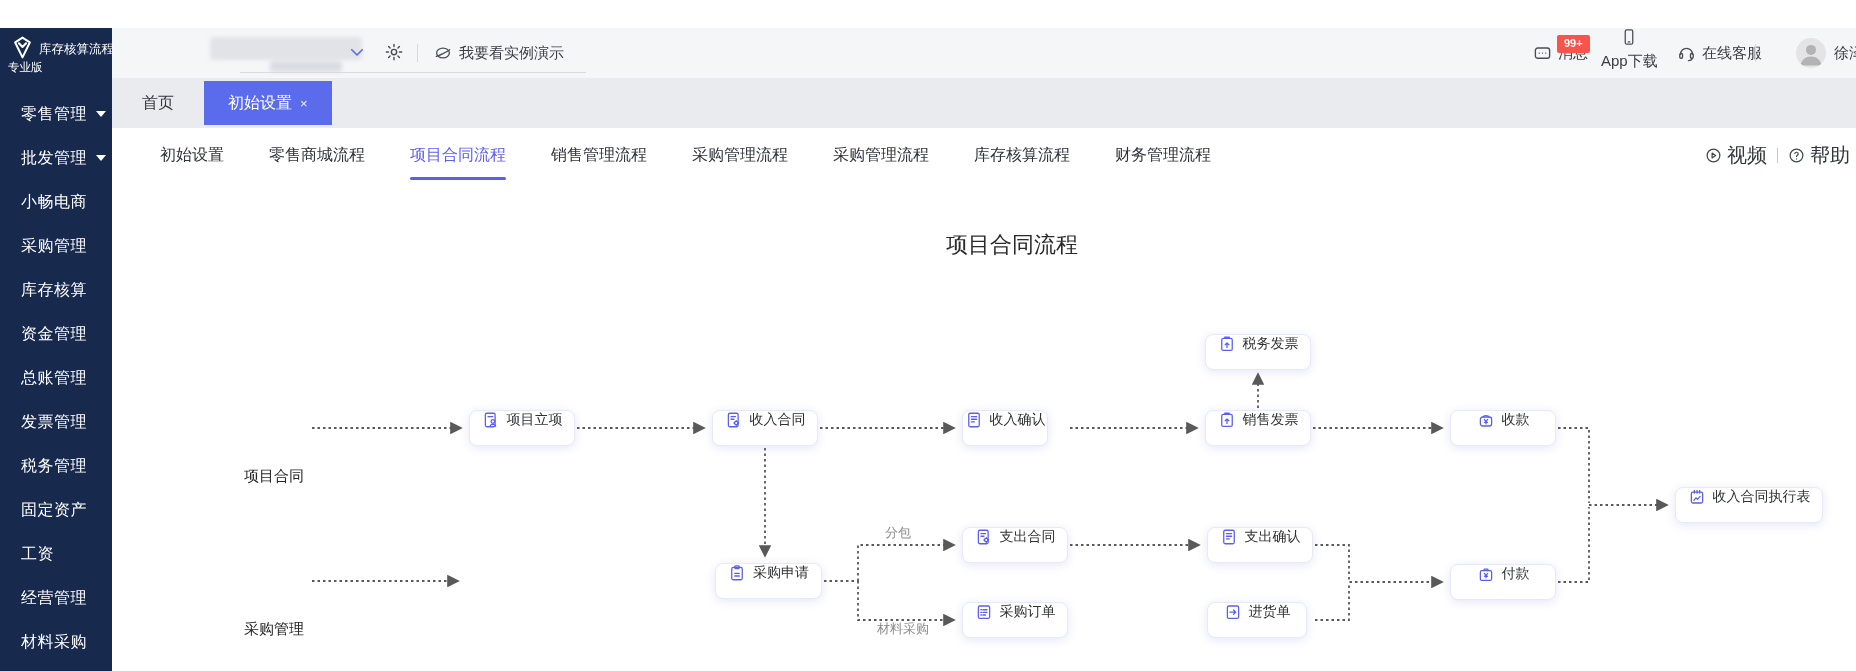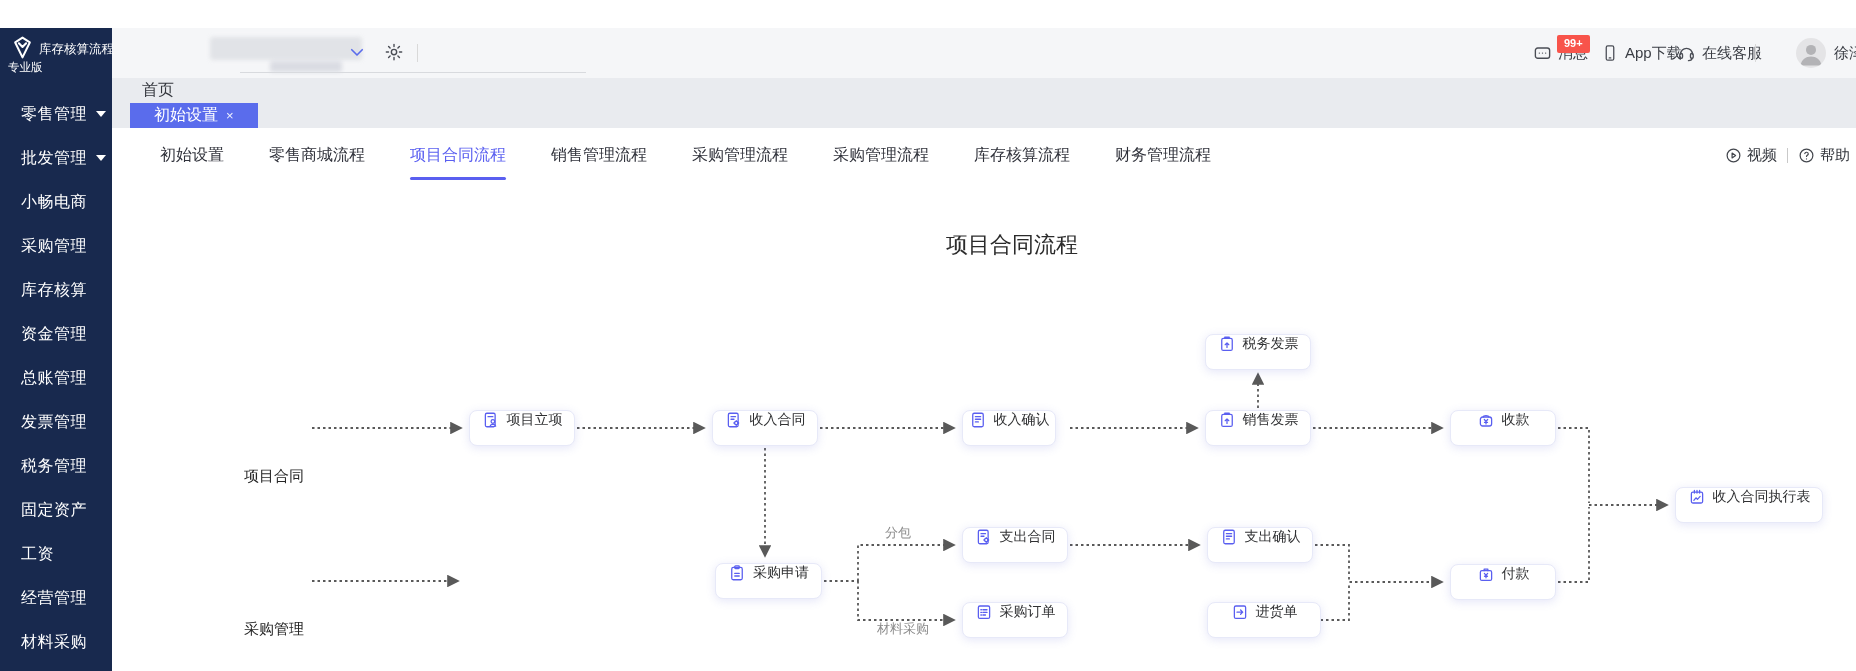--- a/index.html
+++ b/index.html
@@ -22,47 +22,47 @@
   .redact-b { position:absolute; left:158px; top:33px; width:72px; height:11px; background:#c9ccd6; opacity:.6; filter:blur(2px); border-radius:2px; }
   .org-underline { position:absolute; left:128px; top:44px; width:346px; height:1px; background:#d8dade; }
   .hdr-chevron { position:absolute; left:236px; top:15px; width:18px; height:18px; cursor:pointer; }
   .hdr-gear { position:absolute; left:272px; top:14px; width:20px; height:20px; cursor:pointer; }
   .hdr-div1 { position:absolute; left:305px; top:16px; width:1px; height:18px; background:#d9d9d9; }
   .demo-link { position:absolute; left:322px; top:0; height:50px; display:flex; align-items:center; gap:7px; font-size:15px; color:#3a3d44; cursor:pointer; }
   .demo-link svg { width:18px; height:18px; }
 
   .hdr-right-item { position:absolute; top:0; height:50px; display:flex; align-items:center; gap:6px; font-size:15px; color:#3a3d44; cursor:pointer; }
   .hri-msg { left:1421px; }
-  .hri-app { left:1489px; }
+  .hri-app { left:1489px;flex-direction:column; }
   .hri-svc { left:1565px; }
   .hdr-div2 { position:absolute; left:1643px; top:16px; width:1px; height:18px; background:#d9d9d9; }
   .hdr-avatar { position:absolute; left:1684px; top:10px; width:30px; height:30px; border-radius:50%; background:#e4e4e6; overflow:hidden; cursor:pointer; }
   .hdr-user { position:absolute; left:1722px; top:0; height:50px; display:flex; align-items:center; font-size:15px; color:#3a3d44; white-space:nowrap; cursor:pointer; }
   .msg-badge { position:absolute; top:7px; left:24px; background:#f8544b; color:#fff; font-size:11px; font-weight:bold; line-height:1; padding:3px 7px 4px; border-radius:2px; white-space:nowrap; }
   .hdr-right-item svg, .hdr-avatar svg { display:block; }
 
   
   .sidebar { position:absolute; left:0; top:78px; width:112px; height:593px; background:#18294e; padding-top:14px; z-index:4; }
   .side-item { height:44px; display:flex; align-items:center; padding-left:21px; color:#ffffff; font-size:16px; letter-spacing:.5px; cursor:pointer; white-space:nowrap; }
   .caret { width:0; height:0; border-left:5px solid transparent; border-right:5px solid transparent; border-top:6px solid #ffffff; margin-left:9px; }
 
   
-  .tabstrip { position:absolute; left:112px; top:78px; width:1744px; height:50px; background:#e9ebef; display:flex; align-items:flex-start;flex-direction:column; }
+  .tabstrip { position:absolute; left:112px; top:78px; width:1744px; height:50px; background:#e9ebef; display:flex; align-items:center; }
   .tab { height:44px; display:flex; align-items:center; justify-content:center; gap:8px; font-size:16px; color:#33363d; padding:0 24px; cursor:pointer; }
   .tab.first { margin-left:18px; padding:0 12px; }
   .tab.active { background:#5a6cec; color:#fff; min-width:106px; margin-left:18px; }
   .tab-close { font-size:13px; line-height:1; opacity:.9; cursor:pointer; }
 
   
   .content { position:absolute; left:112px; top:128px; width:1744px; height:543px; background:#fff; }
   .nav-row { position:relative; display:flex; align-items:center; height:55px; padding-left:48px; gap:45px; }
   .nav-item { position:relative; height:100%; display:flex; align-items:center; font-size:16px; color:#30323b; cursor:pointer; white-space:nowrap; }
   .nav-item.active { color:#5a5ff0; }
   .nav-item.active::after { content:""; position:absolute; left:0; right:0; bottom:3px; height:3px; border-radius:2px; background:#5a5ff0; }
-  .nav-actions { margin-left:auto; margin-right:6px; display:flex; align-items:center; gap:7px; font-size:15px; color:#33363d;justify-content:center; }
+  .nav-actions { margin-left:auto; margin-right:6px; display:flex; align-items:center; gap:7px; font-size:20px; color:#33363d;justify-content:center; }
   .nav-actions svg { width:17px; height:17px; display:block; }
   .nav-act { display:flex; align-items:center; gap:5px; cursor:pointer; }
   .nav-div { width:1px; height:15px; background:#c9c9c9; margin:0 3px; }
 
   .flow-title { position:absolute; left:900px; top:102px; transform:translateX(-50%); font-size:22px; font-weight:500; color:#2b2b2b; white-space:nowrap; }
 
   .flow-canvas { position:absolute; left:0; top:0; width:1744px; height:543px; }
   .edges-svg { position:absolute; left:0; top:0; width:1744px; height:543px; }
 
   .flow-node { position:absolute; display:flex; align-items:flex-start; justify-content:center; gap:7px; background:#fff; border:1px solid #e7e9f8; border-radius:8px; box-shadow:0 2px 10px rgba(92,97,210,.16); font-size:14px; color:#303133; cursor:pointer; white-space:nowrap; }
@@ -93,20 +93,27 @@
     <div class="redact-b"></div>
     <div class="org-underline"></div>
     <svg class="hdr-chevron" viewBox="0 0 24 24" fill="none" stroke="#5a6cec" stroke-width="2.2" stroke-linecap="round" stroke-linejoin="round">
         <path d="M5 9l7 7 7-7"></path>
       </svg>
     <svg class="hdr-gear" viewBox="0 0 24 24" fill="none" stroke="#4a4d55" stroke-width="1.7" stroke-linecap="round" stroke-linejoin="round">
       <circle cx="12" cy="12" r="3.2"></circle>
       <path d="M12 2.8v2.6M12 18.6v2.6M2.8 12h2.6M18.6 12h2.6M5.5 5.5l1.8 1.8M16.7 16.7l1.8 1.8M18.5 5.5l-1.8 1.8M7.3 16.7l-1.8 1.8"></path>
     </svg>
     <div class="hdr-div1"></div>
+    <div class="demo-link">
+      <svg viewBox="0 0 24 24" fill="none" stroke="#4a4d55" stroke-width="1.7" stroke-linecap="round" stroke-linejoin="round">
+        <ellipse cx="12" cy="12" rx="8.5" ry="6.5"></ellipse>
+        <path d="M3 16.5c2-.3 16-6.5 18-9"></path>
+      </svg>
+      <span>我要看实例演示</span>
+    </div>
 
     <div class="hdr-right-item hri-msg" style="position:absolute;">
       <svg width="19" height="19" viewBox="0 0 24 24" fill="none" stroke="#4a4d55" stroke-width="1.7" stroke-linecap="round" stroke-linejoin="round">
         <rect x="3" y="5" width="18" height="13" rx="3"></rect>
         <path d="M8 11.5h.01M12 11.5h.01M16 11.5h.01"></path>
       </svg>
       <span>消息</span>
       <span class="msg-badge">99+</span>
     </div>
     <div class="hdr-right-item hri-app">
@@ -264,21 +271,21 @@
             <span style="display: flex;">
               <svg viewBox="0 0 24 24" fill="none" stroke="#5a5ff0" stroke-width="1.7" stroke-linecap="round" stroke-linejoin="round">
                 <rect x="4.5" y="3" width="13" height="18" rx="2"></rect>
                 <path d="M8 7.5h6M8 11h4"></path>
                 <circle cx="15" cy="16" r="2.3"></circle>
                 <path d="M15 12.8v1M15 18.2v1M11.8 16h1M17.2 16h1"></path>
               </svg>
             </span>
             <span>收入合同</span>
           </div>
-          <div class="flow-node" style="left: 850px; top: 282px; width: 94px; height: 36px;">
+          <div class="flow-node" style="left: 850px; top: 282px; width: 86px; height: 36px;">
             <span style="display: flex;">
               <svg viewBox="0 0 24 24" fill="none" stroke="#5a5ff0" stroke-width="1.7" stroke-linecap="round" stroke-linejoin="round">
                 <rect x="5" y="3" width="14" height="18" rx="2"></rect>
                 <path d="M8.5 7.5h7M8.5 11h7M8.5 14.5h4"></path>
               </svg>
             </span>
             <span>收入确认</span>
           </div>
           <div class="flow-node" style="left: 1093px; top: 282px; width: 106px; height: 36px;">
             <span style="display: flex;">
@@ -352,21 +359,21 @@
           </div>
           <div class="flow-node" style="left: 850px; top: 474px; width: 106px; height: 36px;">
             <span style="display: flex;">
               <svg viewBox="0 0 24 24" fill="none" stroke="#5a5ff0" stroke-width="1.7" stroke-linecap="round" stroke-linejoin="round">
                 <rect x="4.5" y="4" width="15" height="16.5" rx="2"></rect>
                 <path d="M10.5 9h5.5M10.5 12.5h5.5M10.5 16h3.5M7.8 9h.8M7.8 12.5h.8M7.8 16h.8"></path>
               </svg>
             </span>
             <span>采购订单</span>
           </div>
-          <div class="flow-node" style="left: 1095px; top: 474px; width: 114px; height: 36px;">
+          <div class="flow-node" style="left: 1095px; top: 474px; width: 100px; height: 36px;">
             <span style="display: flex;">
               <svg viewBox="0 0 24 24" fill="none" stroke="#5a5ff0" stroke-width="1.7" stroke-linecap="round" stroke-linejoin="round">
                 <rect x="4.5" y="4" width="15" height="16.5" rx="2"></rect>
                 <path d="M8 12.2h7.5M12.8 9.4l2.8 2.8-2.8 2.8"></path>
               </svg>
             </span>
             <span>进货单</span>
           </div>
           <div class="flow-node" style="left: 1563px; top: 359px; width: 148px; height: 36px;">
             <span style="display: flex;">

